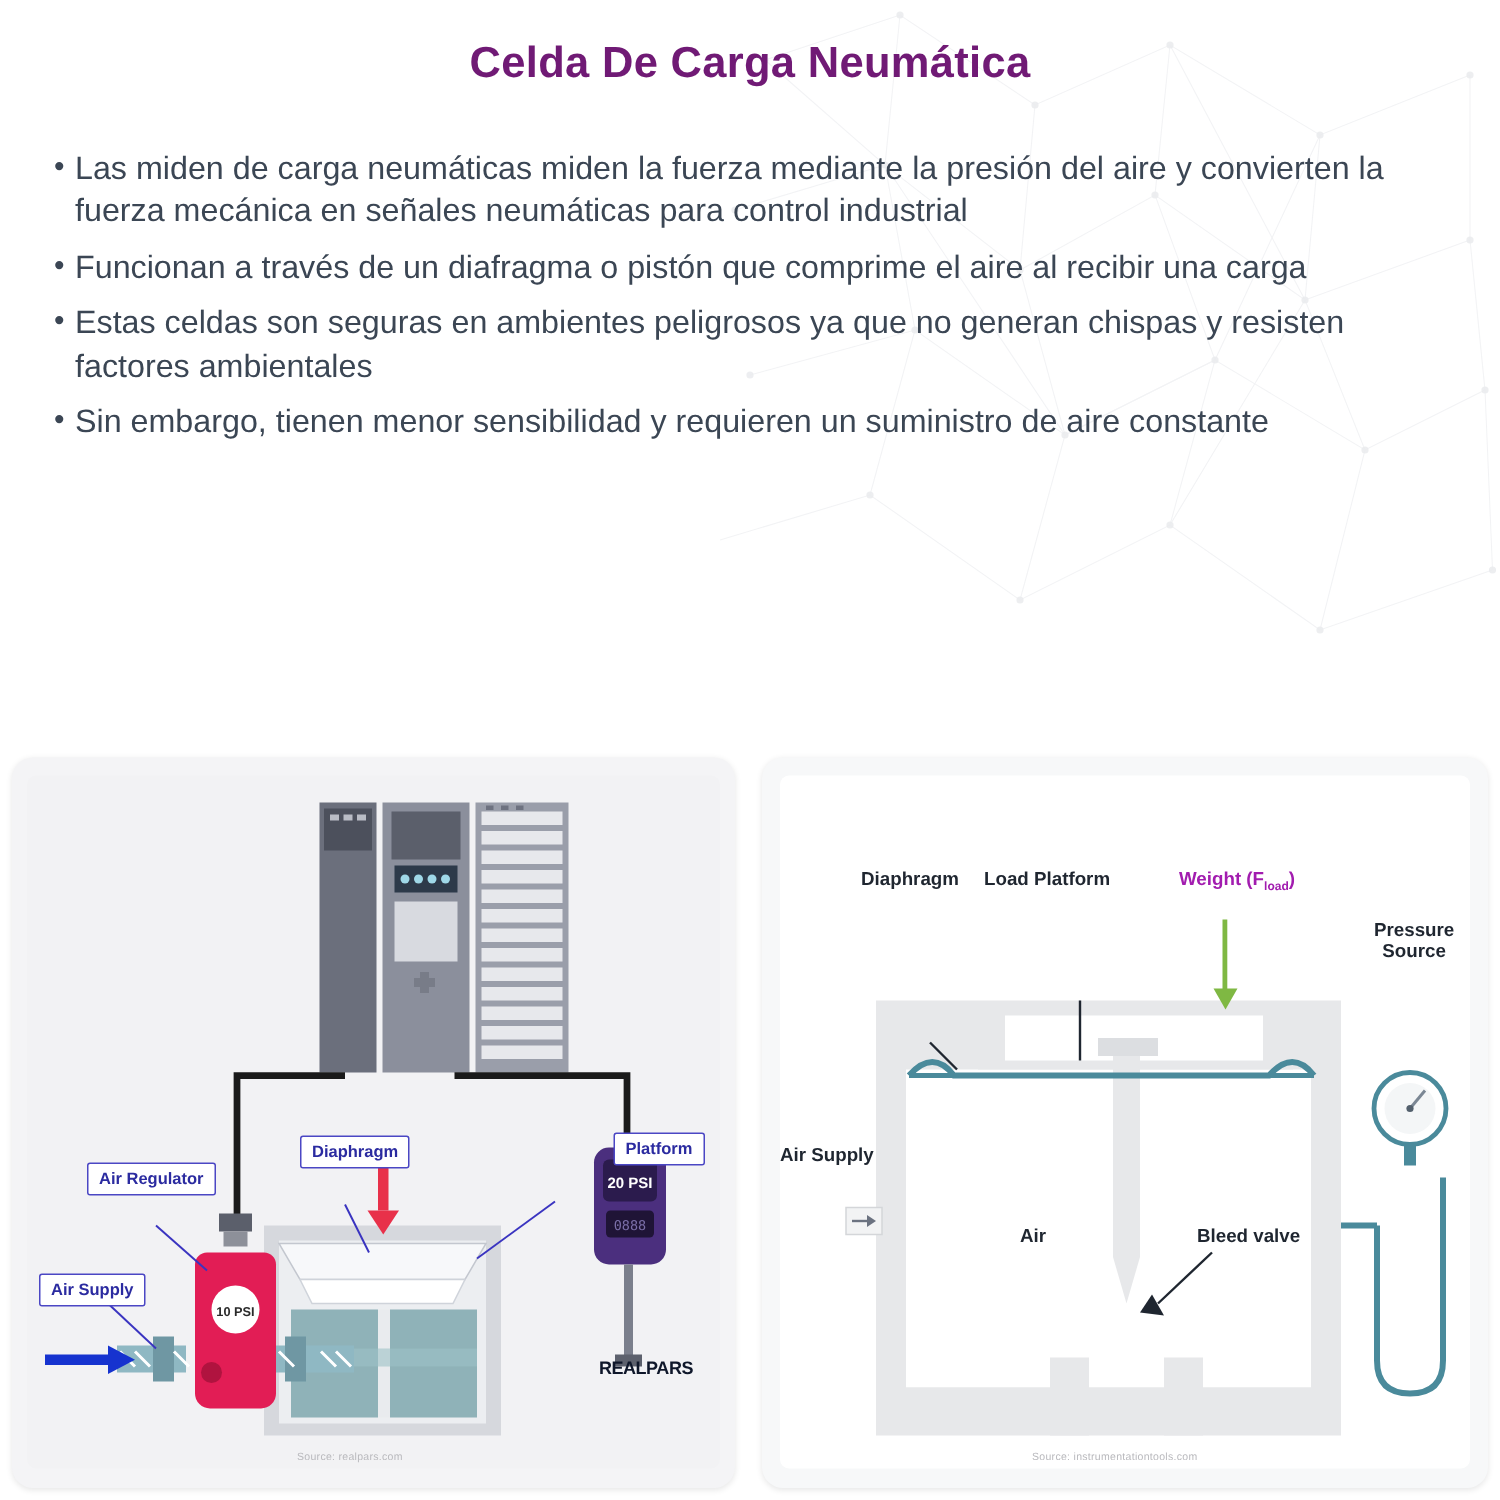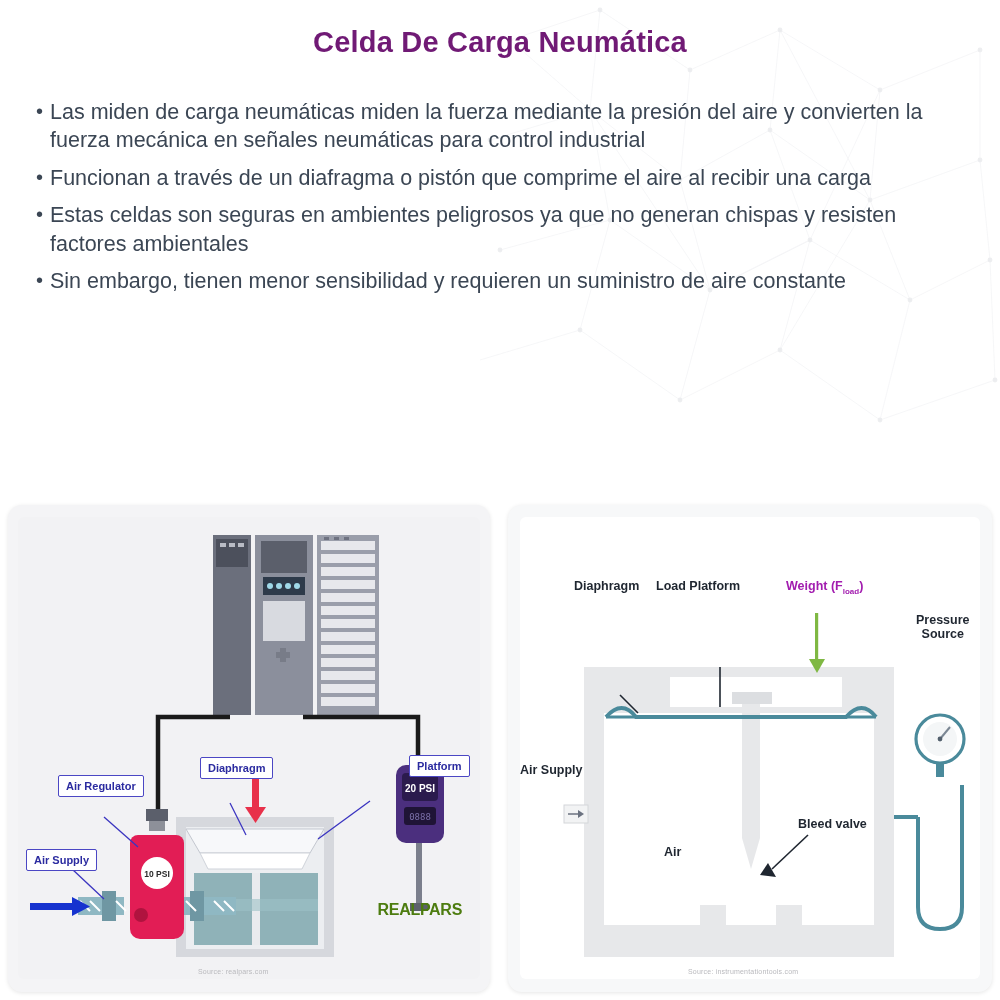--- a/index.html
+++ b/index.html
@@ -120,23 +120,23 @@
     font-size: 11px;
     font-weight: bold;
     padding: 4px 7px;
     border-radius: 2px;
     white-space: nowrap;
   }
   .realpars {
     position: absolute;
     right: 18px;
     bottom: 60px;
-    font-size: 16px;
+    font-size: 12px;
     font-weight: bold;
-    color: #4d7c0f;
+    color: #0f172a;
     letter-spacing: -0.3px;
   }
   
   .rlabel {
     position: absolute;
     font-size: 12.5px;
     font-weight: bold;
     color: #1f2630;
     white-space: nowrap;
   }
@@ -389,18 +389,18 @@
     </svg>
 
     <div class="rlabel" style="left:54px; top:62px;">Diaphragm</div>
     <div class="rlabel" style="left:136px; top:62px;">Load Platform</div>
     <div class="rlabel green" style="left:266px; top:62px;"><span>Weight (F</span><sub>load</sub><span>)</span></div>
     <div class="rlabel" style="left:396px; top:96px; text-align:center;">
       <div>Pressure</div>
       <div>Source</div>
     </div>
     <div class="rlabel" style="left:0px; top:246px;">Air Supply</div>
-    <div class="rlabel" style="left:144px; top:300px;margin-top:28px;">Air</div>
+    <div class="rlabel" style="left:160px; top:300px;">Air</div>
     <div class="rlabel" style="left:248px; top:300px;margin-left:30px;">Bleed valve</div>
 
     <div class="src-note" style="left:168px;">Source: instrumentationtools.com</div>
   </div>
 </div>
 
 </body></html>

